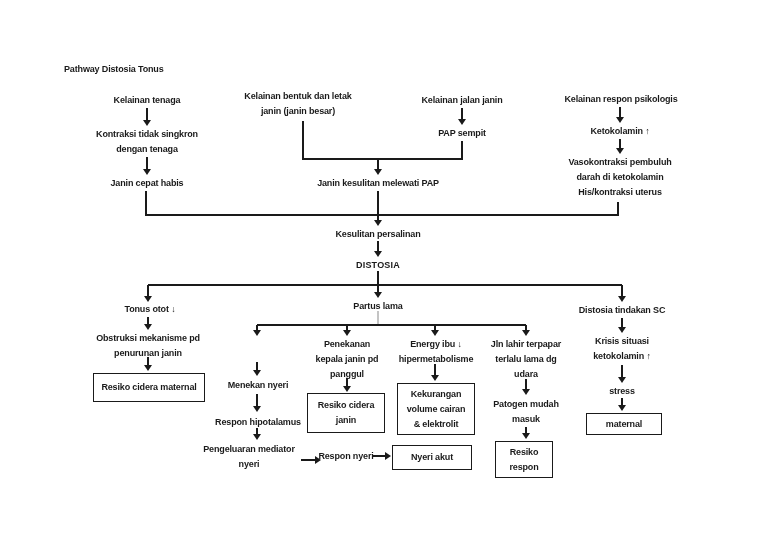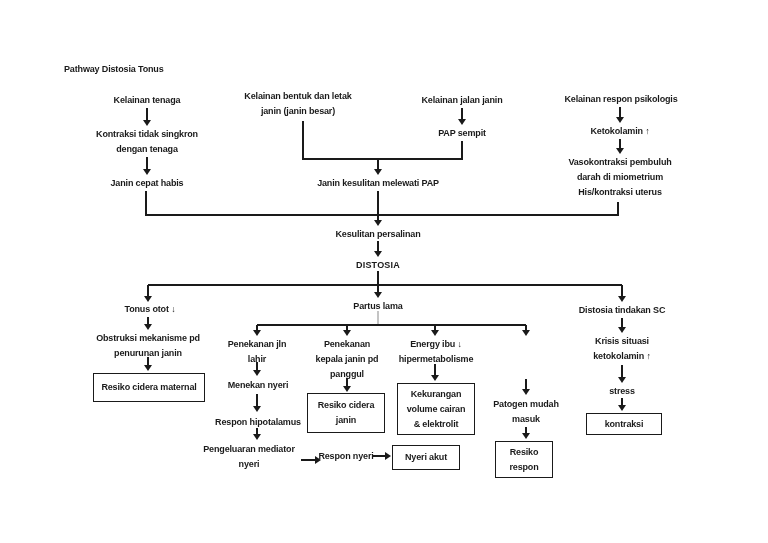--- a/index.html
+++ b/index.html
@@ -55,60 +55,61 @@
   <div class="node" style="left:551px;top:92px;width:140px">Kelainan respon psikologis</div>
 
   <div class="node" style="left:82px;top:127px;width:130px">Kontraksi tidak singkron
 dengan tenaga</div>
   <div class="node" style="left:87px;top:176px;width:120px">Janin cepat habis</div>
 
   <div class="node" style="left:417px;top:126px;width:90px">PAP sempit</div>
 
   <div class="node" style="left:565px;top:124px;width:110px">Ketokolamin ↑</div>
   <div class="node" style="left:550px;top:155px;width:140px">Vasokontraksi pembuluh
-darah di miometrium
+darah di ketokolamin
 His/kontraksi uterus</div>
 
   <div class="node" style="left:303px;top:176px;width:150px">Janin kesulitan melewati PAP</div>
   <div class="node" style="left:313px;top:227px;width:130px">Kesulitan persalinan</div>
   <div class="node caps" style="left:328px;top:258px;width:100px">DISTOSIA</div>
   <div class="node" style="left:328px;top:299px;width:100px">Partus lama</div>
 
   <div class="node" style="left:100px;top:302px;width:100px">Tonus otot ↓</div>
   <div class="node" style="left:83px;top:331px;width:130px">Obstruksi mekanisme pd
 penurunan janin</div>
   <div class="node boxed" style="left:93px;top:373px;width:112px;height:29px">Resiko cidera maternal</div>
 
   <div class="node" style="left:557px;top:303px;width:130px">Distosia tindakan SC</div>
   <div class="node" style="left:567px;top:334px;width:110px">Krisis situasi
 ketokolamin ↑</div>
   <div class="node" style="left:582px;top:384px;width:80px">stress</div>
-  <div class="node boxed" style="left:586px;top:413px;width:76px;height:22px">kontraksi</div>
+  <div class="node boxed" style="left:586px;top:413px;width:76px;height:22px">maternal</div>
 
-  <div class="node" style="left:207px;top:337px;width:100px">Penekanan jln
-lahir</div>
   <div class="node" style="left:203px;top:378px;width:110px">Menekan nyeri</div>
   <div class="node" style="left:193px;top:415px;width:130px">Respon hipotalamus</div>
   <div class="node" style="left:184px;top:442px;width:130px">Pengeluaran mediator
 nyeri</div>
   <div class="node" style="left:301px;top:449px;width:90px">Respon nyeri</div>
-  <div class="node boxed" style="left:392px;top:445px;width:68px;height:25px">Nyeri akut</div>
+  <div class="node boxed" style="left:392px;top:445px;width:80px;height:25px">Nyeri akut</div>
 
   <div class="node" style="left:297px;top:337px;width:100px">Penekanan
 kepala janin pd
 panggul</div>
   <div class="node boxed" style="left:307px;top:393px;width:78px;height:40px">Resiko cidera
 janin</div>
 
   <div class="node boxed" style="left:397px;top:383px;width:78px;height:52px">Kekurangan
 volume cairan
 &amp; elektrolit</div>
   <div class="node" style="left:376px;top:337px;width:120px">Energy ibu ↓
 hipermetabolisme</div>
 
+  <div class="node" style="left:471px;top:337px;width:110px">Jln lahir terpapar
+terlalu lama dg
+udara</div>
   <div class="node" style="left:476px;top:397px;width:100px">Patogen mudah
 masuk</div>
   <div class="node boxed" style="left:495px;top:441px;width:58px;height:37px">Resiko
 respon</div>
 
 <div class="vl" style="left: 146.3px; top: 108px; height: 12px;"></div>
     <div class="vl" style="left: 146.3px; top: 157px; height: 12px;"></div>
     <div class="vl" style="left: 461.3px; top: 108px; height: 11px;"></div>
     <div class="vl" style="left: 619.3px; top: 107px; height: 10px;"></div>
     <div class="vl" style="left: 619.3px; top: 139px; height: 9px;"></div>

